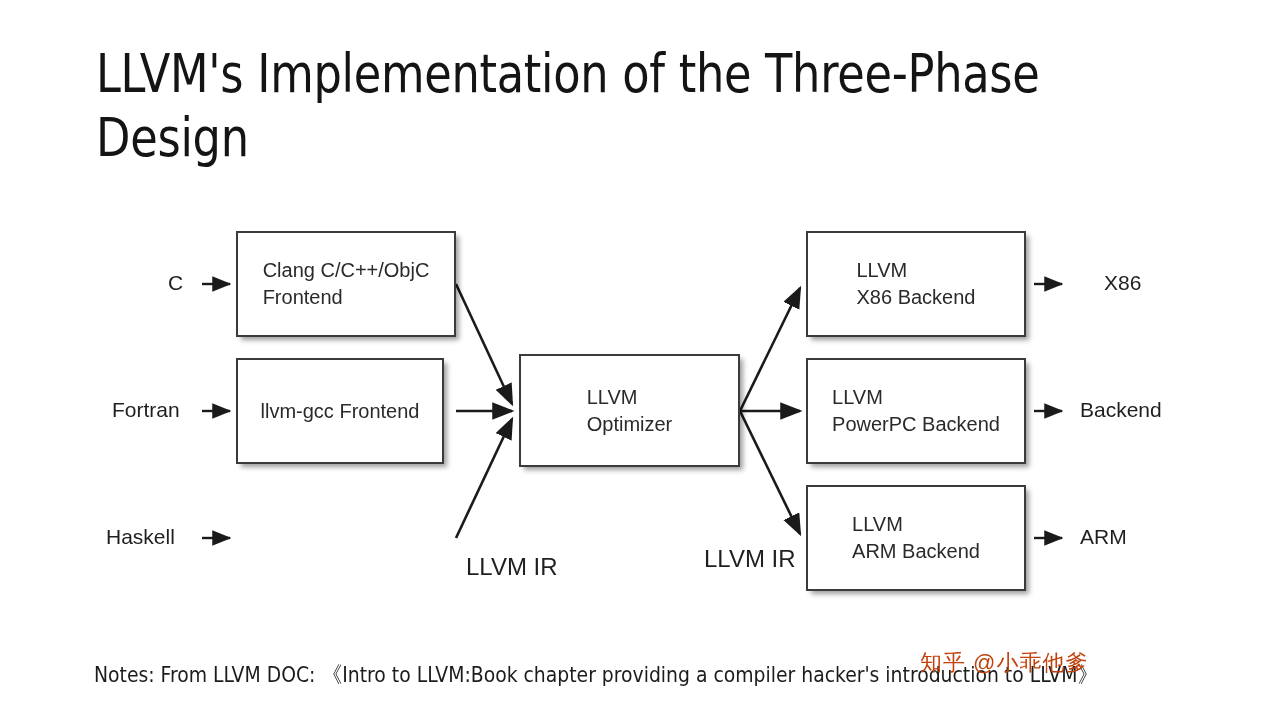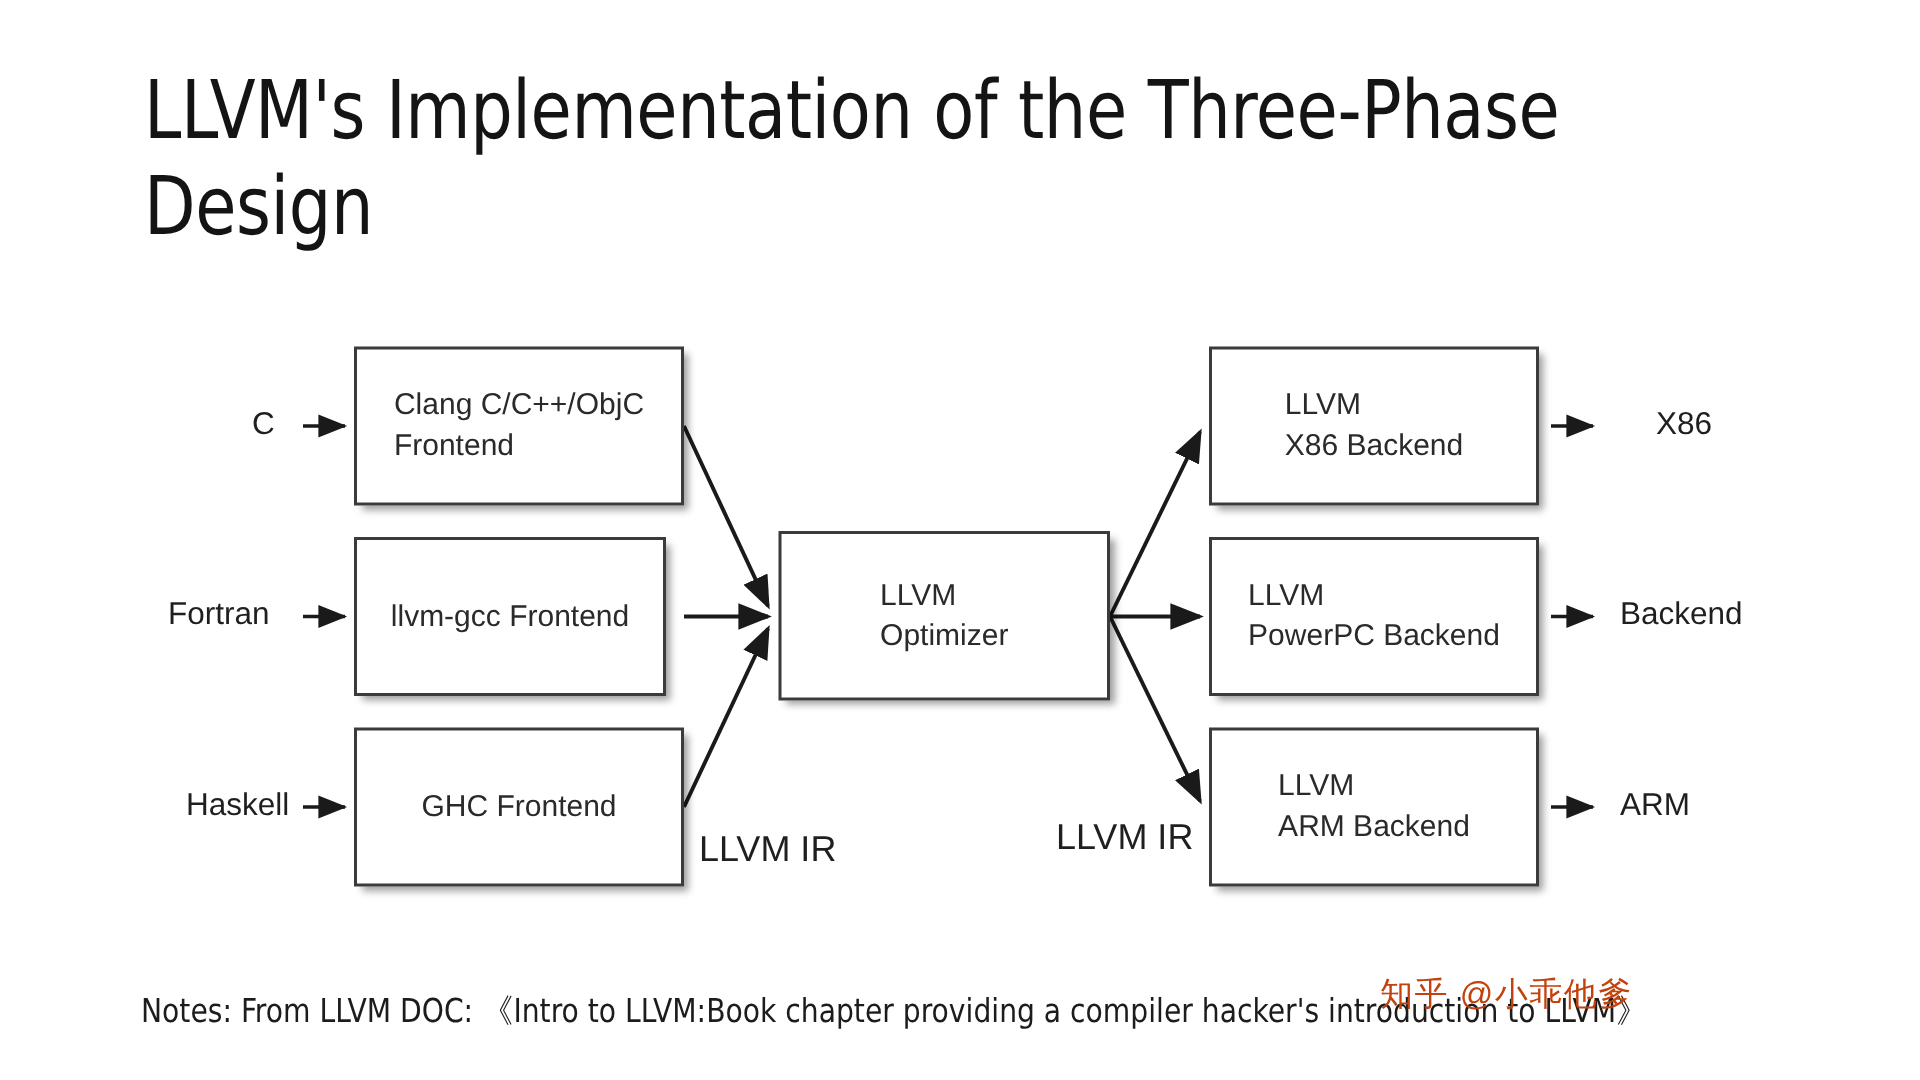--- a/index.html
+++ b/index.html
@@ -150,32 +150,29 @@
 
     <g stroke="#1a1a1a" stroke-width="2.4" fill="none">
       <line x1="1034" y1="284" x2="1062" y2="284" marker-end="url(#ah)"></line>
       <line x1="1034" y1="411" x2="1062" y2="411" marker-end="url(#ah)"></line>
       <line x1="1034" y1="538" x2="1062" y2="538" marker-end="url(#ah)"></line>
     </g>
   </svg>
 
   <div class="io-label" style="left:168px; top:271px;">C</div>
   <div class="io-label" style="left:112px; top:398px;">Fortran</div>
-  <div class="io-label" style="left:124px; top:525px;">Haskell</div>
+  <div class="io-label" style="left:106px; top:525px;">Haskell</div>
 
   <div class="node-box" style="left:236px; top:231px; width:220px; height:106px;">
     <span class="node-label">Clang C/C++/ObjC
 Frontend</span>
   </div>
   <div class="node-box" style="left:236px; top:358px; width:208px; height:106px;">
     <span class="node-label">llvm-gcc Frontend</span>
   </div>
-  <div class="node-box" style="left:236px; top:485px; width:220px; height:106px;">
-    <span class="node-label">GHC Frontend</span>
-  </div>
 
   <div class="node-box" style="left:519px; top:354px; width:221px; height:113px;">
     <span class="node-label">LLVM
 Optimizer</span>
   </div>
 
   <div class="node-box" style="left:806px; top:231px; width:220px; height:106px;">
     <span class="node-label">LLVM
 X86 Backend</span>
   </div>

